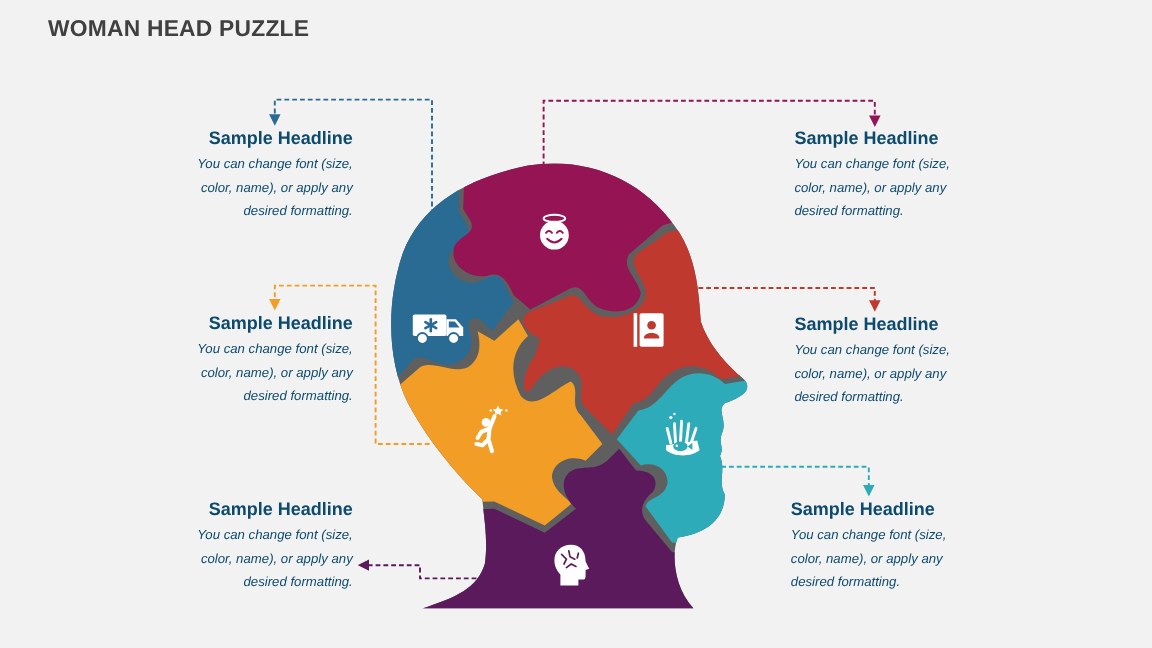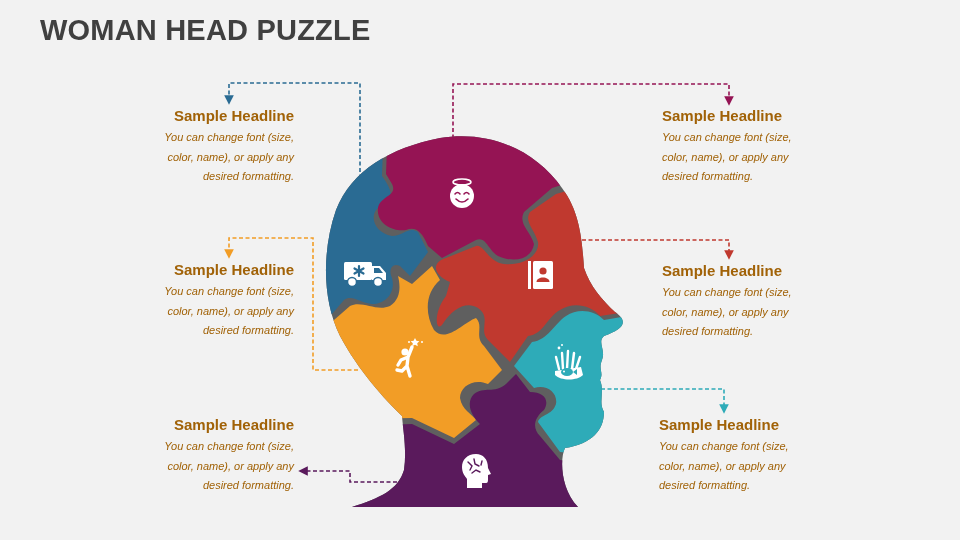--- a/index.html
+++ b/index.html
@@ -4,24 +4,24 @@
   <style>
     html, body { margin: 0; padding: 0; }
     body {
       width: 960px; height: 540px; overflow: hidden;
       background: #f2f2f2;
       font-family: "Liberation Sans", "DejaVu Sans", sans-serif;
       position: relative;
     }
     .title {
       position: absolute; left: 40px; top: 14px;
-      font-size: 29px; font-weight: bold; color: #404040;
+      font-size: 19px; font-weight: bold; color: #404040;
       letter-spacing: 0.2px;
     }
-    .block { position: absolute; width: 240px; color: #a16207; }
+    .block { position: absolute; width: 240px; color: #0c4a6e; }
     .block .hl { font-weight: bold; font-size: 15px; margin-bottom: 4px; }
     .block .desc { font-style: italic; font-size: 11px; line-height: 19.5px; }
     .block.left { text-align: right; }
     .block.right { text-align: left; }
     svg.art { position: absolute; left: 0; top: 0; }
   </style>
 </head>
 <body>
 
 <div class="title">WOMAN HEAD PUZZLE</div>

